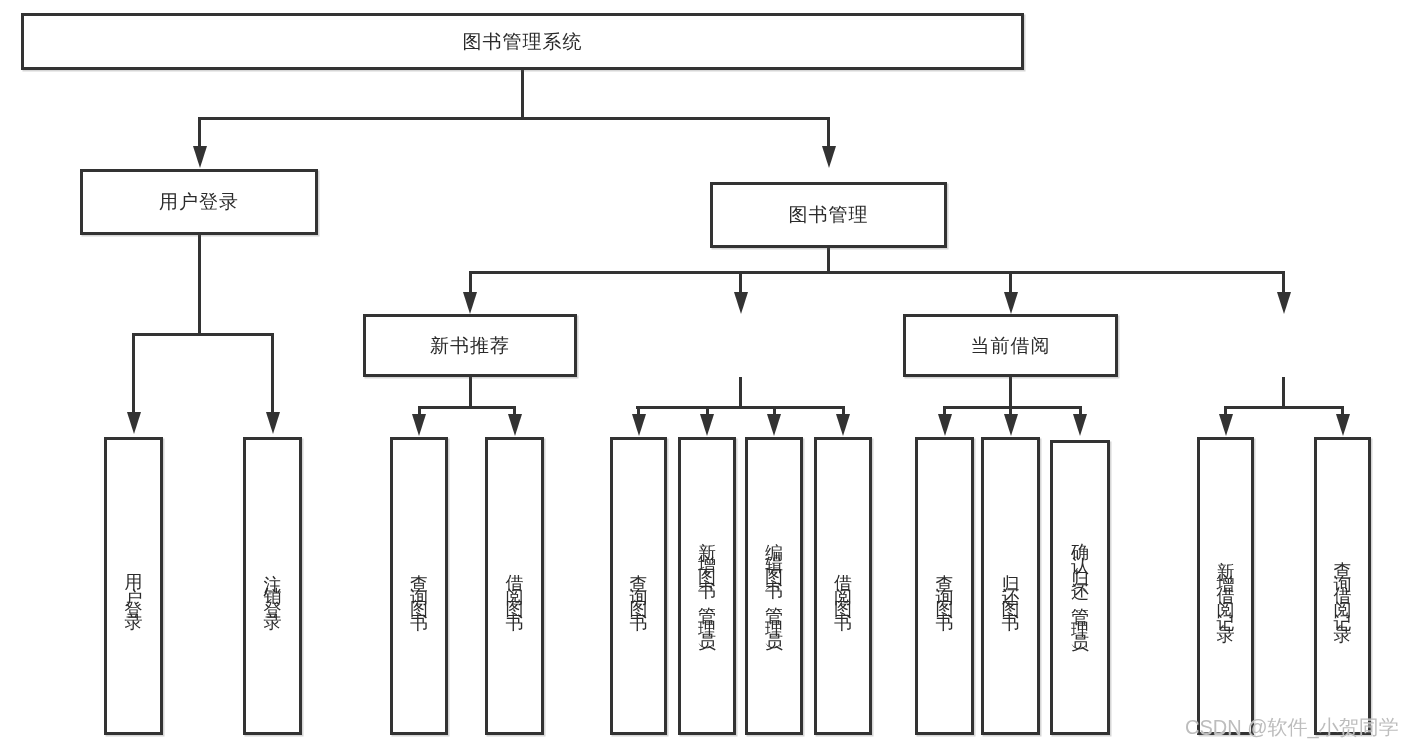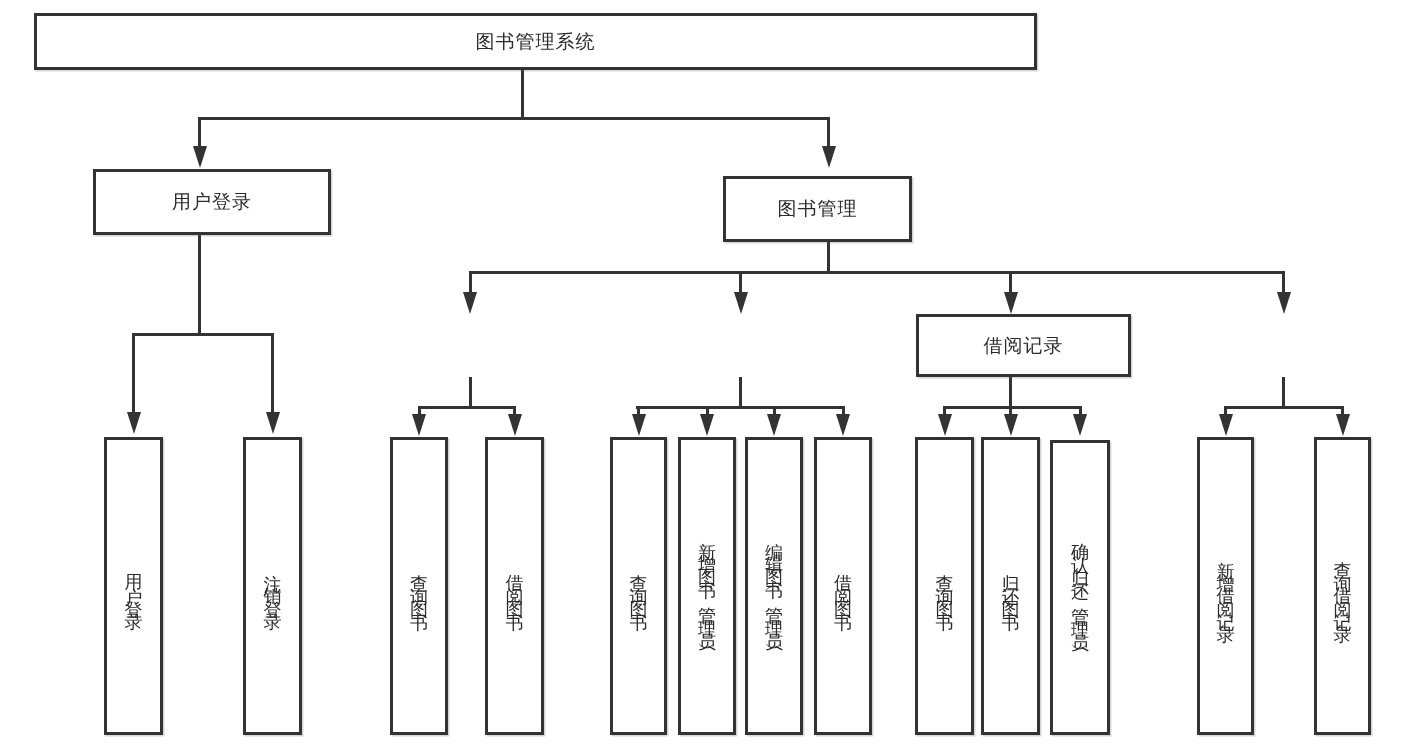--- a/index.html
+++ b/index.html
@@ -17,21 +17,20 @@
     box-sizing: border-box;
     border: 3px solid #333333;
     background: #ffffff;
     display: flex;
     align-items: center;
     justify-content: center;
     font-size: 19px;
     letter-spacing: 1px;
     z-index: 2;
     box-shadow: 1.5px 1.5px 0 rgba(90,90,90,0.25);
-    margin-left: 13px;
   }
   .vbox {
     position: absolute;
     box-sizing: border-box;
     border: 3px solid #333333;
     background: #ffffff;
     top: 437px;
     height: 298px;
     display: flex;
     align-items: center;
@@ -80,37 +79,40 @@
   <div class="v" style="left:521px; top:70px; height:49px;"></div>
   <div class="h" style="left:198px; top:117px; width:632px;"></div>
   <div class="v" style="left:198px; top:117px; height:31px;"></div>
   <div class="arrow" style="left:193px; top:146px;"></div>
   <div class="v" style="left:827px; top:117px; height:31px;"></div>
   <div class="arrow" style="left:822px; top:146px;"></div>
 
   <div class="box" style="left:80px; top:169px; width:238px; height:66px;">
     <span>用户登录</span>
   </div>
-  <div class="box" style="left:710px; top:176px; width:189px; height:66px;">
+  <div class="box" style="left:710px; top:182px; width:237px; height:66px;">
     <span>图书管理</span>
   </div>
 
   <div class="v" style="left:827px; top:235px; height:38px;"></div>
   <div class="h" style="left:469px; top:271px; width:816px;"></div>
   <div class="v" style="left:469px; top:271px; height:22px;"></div>
   <div class="arrow" style="left:463px; top:292px;"></div>
   <div class="v" style="left:739px; top:271px; height:22px;"></div>
   <div class="arrow" style="left:734px; top:292px;"></div>
   <div class="v" style="left:1009px; top:271px; height:22px;"></div>
   <div class="arrow" style="left:1004px; top:292px;"></div>
   <div class="v" style="left:1282px; top:271px; height:22px;"></div>
   <div class="arrow" style="left:1277px; top:292px;"></div>
 
+  <div class="box" style="left:363px; top:314px; width:214px; height:63px;">
+    <span>新书推荐</span>
+  </div>
   <div class="box" style="left:903px; top:314px; width:215px; height:63px;">
-    <span>借阅记录</span>
+    <span>当前借阅</span>
   </div>
 
   <div class="v" style="left:198px; top:235px; height:100px;"></div>
   <div class="h" style="left:132px; top:333px; width:142px;"></div>
   <div class="v" style="left:132px; top:333px; height:80px;"></div>
   <div class="arrow" style="left:127px; top:412px;"></div>
   <div class="v" style="left:271px; top:333px; height:80px;"></div>
   <div class="arrow" style="left:266px; top:412px;"></div>
 
   <div class="v" style="left:469px; top:377px; height:31px;"></div>
@@ -184,14 +186,15 @@
     <span>确认归还（管理员）</span>
   </div>
 
   <div class="vbox" style="left:1197px; width:57px;">
     <span>新增借阅记录</span>
   </div>
   <div class="vbox" style="left:1314px; width:57px;">
     <span>查询借阅记录</span>
   </div>
 
+  <div class="watermark">CSDN @软件_小贺同学</div>
 
 </div>
 
 </body></html>

